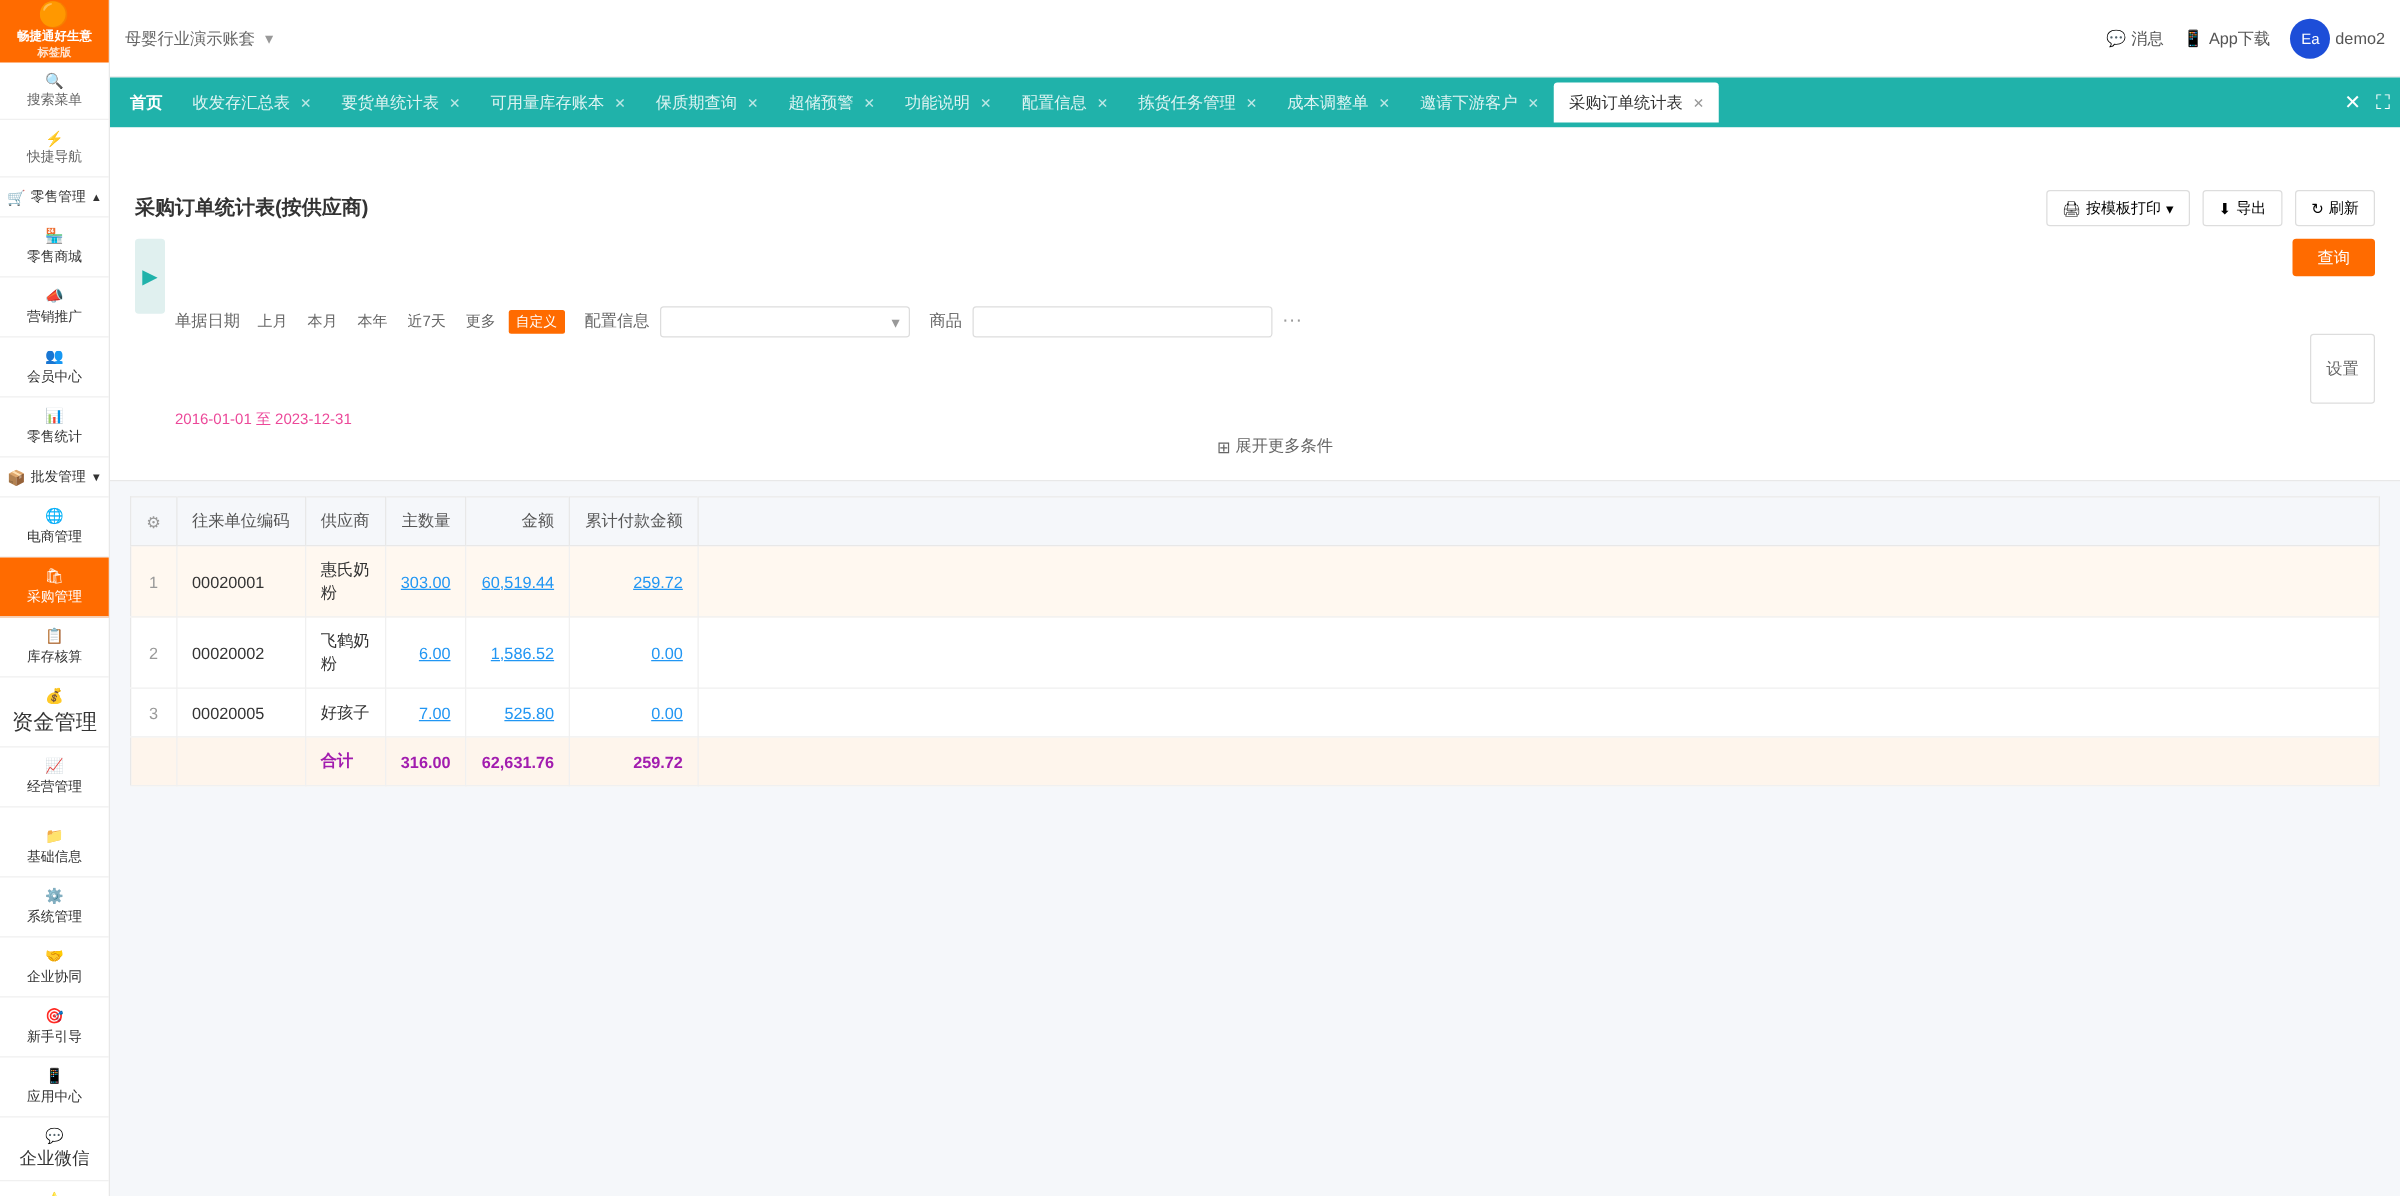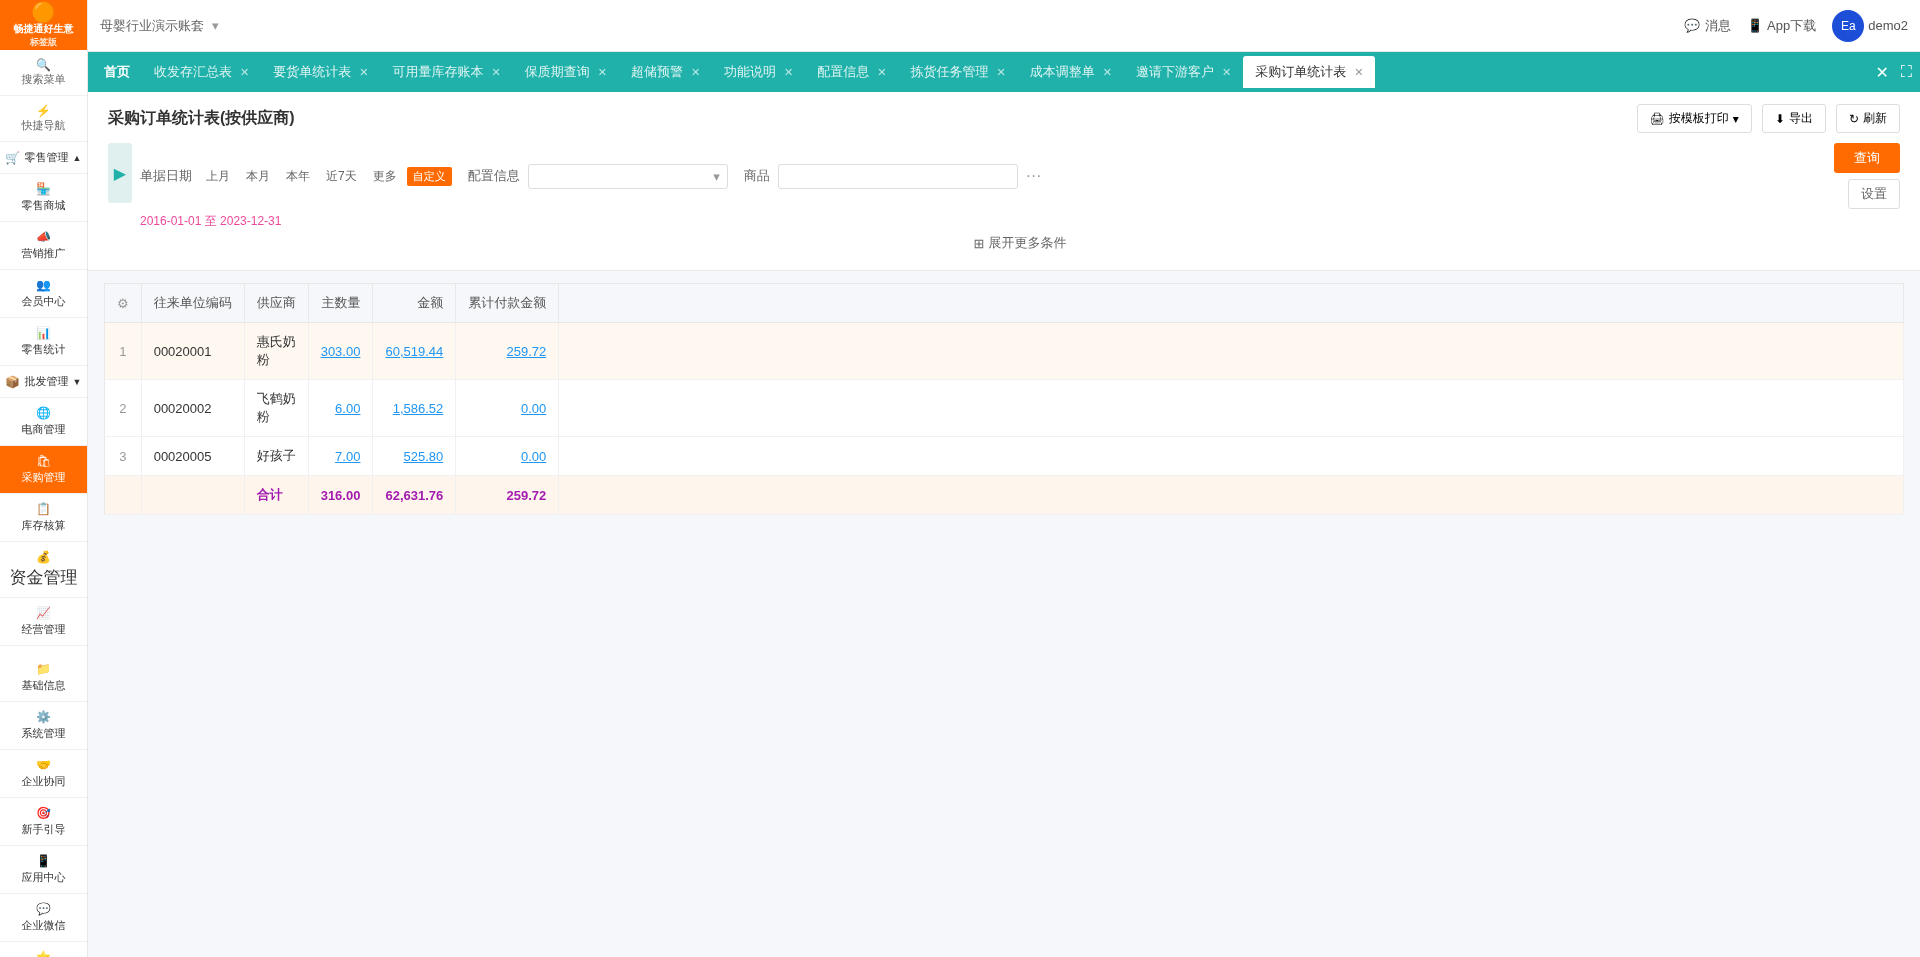--- a/index.html
+++ b/index.html
@@ -58,21 +58,21 @@
     .main-content {
       flex: 1;
       display: flex;
       flex-direction: column;
       height: 100%;
       overflow: hidden;
     }
 
     
     .top-bar {
-      height: 52px;
+      height: 62px;
       background: #fff;
       display: flex;
       align-items: center;
       justify-content: space-between;
       padding: 0 12px;
       border-bottom: 1px solid #e8e8e8;
       flex-shrink: 0;
     }
     .top-bar-left {
       display: flex;
@@ -157,20 +157,21 @@
       background: #fff;
       padding: 12px 20px 0;
       border-bottom: 1px solid #e8e8e8;
       flex-shrink: 0;
     }
     .page-title-row {
       display: flex;
       align-items: center;
       justify-content: space-between;
       margin-bottom: 10px;
+      margin-top: 38px;
     }
     .page-title {
       font-size: 16px;
       font-weight: bold;
       color: #333;
     }
     .page-actions {
       display: flex;
       align-items: center;
       gap: 10px;
@@ -299,24 +300,25 @@
       border: none;
       padding: 6px 20px;
       border-radius: 3px;
       cursor: pointer;
       font-size: 13px;
     }
     .btn-settings {
       background: #fff;
       color: #666;
       border: 1px solid #ddd;
-      padding: 5px 12px;
-      border-radius: 3px;
-      cursor: pointer;
-      font-size: 13px;
+      padding: 18px 12px;
+      border-radius: 3px;
+      cursor: pointer;
+      font-size: 13px;
+      margin-top: 40px;
     }
     .toggle-btn {
       width: 24px;
       height: 60px;
       background: #e0f0ef;
       border-radius: 3px;
       display: flex;
       align-items: center;
       justify-content: center;
       cursor: pointer;
@@ -453,21 +455,21 @@
   <div class="sidebar-item">
     <span>🎯</span>
     <span style="font-size:11px">新手引导</span>
   </div>
   <div class="sidebar-item">
     <span>📱</span>
     <span style="font-size:11px">应用中心</span>
   </div>
   <div class="sidebar-item">
     <span>💬</span>
-    <span style="font-size:11px">企业微信</span>
+    <span style="font-size:14px">企业微信</span>
   </div>
   <div class="sidebar-item">
     <span>⭐</span>
 
   </div>
 </div>
 
 <div class="main-content">
 
   <div class="top-bar">

